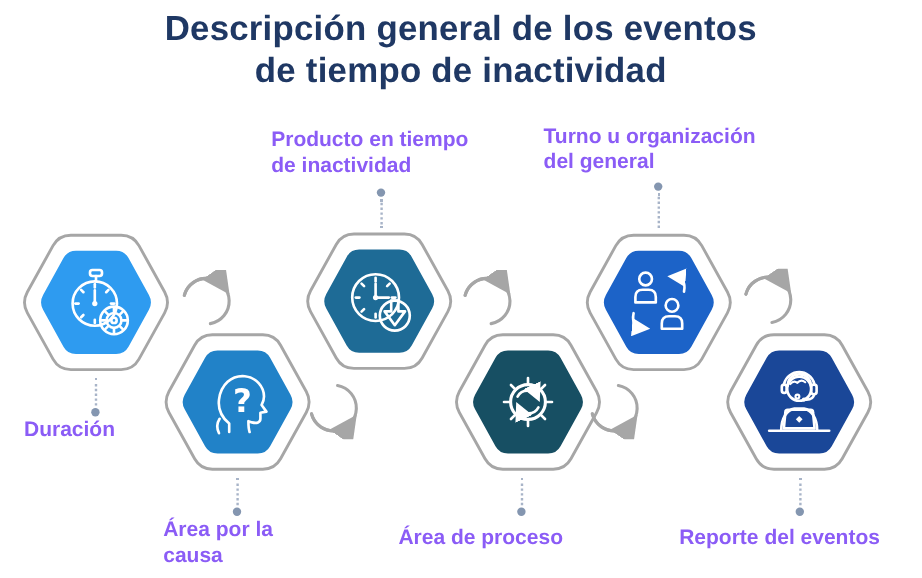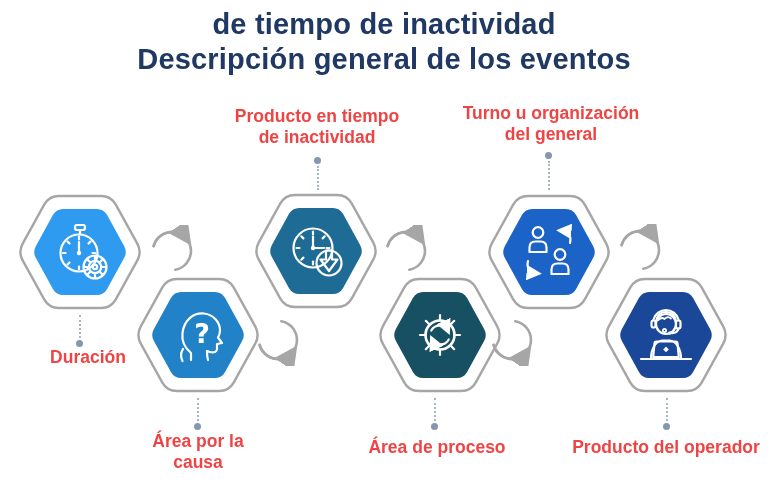--- a/index.html
+++ b/index.html
@@ -9,22 +9,22 @@
          font-size:29px;font-weight:700;color:#1F3864;line-height:1.22;letter-spacing:.2px;}
   .title span{display:block;}
   .hexsvg{position:absolute;}
   .hex-outer{fill:#fff;stroke:#A6A6A6;stroke-width:2.4;}
   .hex-inner{stroke:none;}
   .ic *{stroke:#fff;stroke-width:2.2;fill:none;stroke-linecap:round;stroke-linejoin:round;}
   .ic .fillw{fill:#fff;stroke:none;}
   .ic .thin{stroke-width:1.8;}
   .ic .thick{stroke-width:2.6;}
   .ic .teeth{stroke-width:6.5;stroke-linecap:butt;}
-  .label{position:absolute;color:#ef4444;font-size:17.5px;font-weight:600;
-         text-align:center;line-height:1.22;}
+  .label{position:absolute;color:#8b5cf6;font-size:17.5px;font-weight:600;
+         line-height:1.22;}
   .connector{position:absolute;width:0;border-left:2px dotted #A8B4C8;}
   .cdot{position:absolute;width:7px;height:7px;border-radius:50%;background:#8496B0;}
   .conn-arrow{position:absolute;}
   .ar path{fill:none;stroke:#A6A6A6;stroke-width:2.6;stroke-linecap:round;}
 </style>
 </head>
 <body>
 
 <div id="canvas">
 
@@ -33,22 +33,22 @@
       <marker id="ag" markerWidth="9" markerHeight="9" refX="6.5" refY="4.5" orient="auto">
         <path d="M0 0 L9 4.5 L0 9 Z" fill="#A6A6A6"></path>
       </marker>
       <marker id="mw" markerWidth="7" markerHeight="7" refX="5" refY="3.5" orient="auto">
         <path d="M0 0 L7 3.5 L0 7 Z" fill="#ffffff"></path>
       </marker>
     </defs>
   </svg>
 
   <div class="title">
+    <span>Descripción general de los eventos</span>
     <span>de tiempo de inactividad</span>
-    <span>Descripción general de los eventos</span>
   </div>
 
   <svg class="hexsvg" style="left:16px;top:193px" width="128" height="118" viewBox="0 0 128 118">
     <path class="hex-outer" d="M6.8 67.7 Q2 59 6.8 50.3 L28.2 11.7 Q33 3 43.0 3.0 L85.0 3.0 Q95 3 99.8 11.7 L121.2 50.3 Q126 59 121.2 67.7 L99.8 106.3 Q95 115 85.0 115.0 L43.0 115.0 Q33 115 28.2 106.3 Z"></path>
     <path class="hex-inner" fill="#2E9BF0" d="M19.9 65.1 Q16.5 59 19.9 52.9 L36.9 22.1 Q40.25 16 47.3 16.0 L80.8 16.0 Q87.75 16 91.1 22.1 L108.1 52.9 Q111.5 59 108.1 65.1 L91.1 95.9 Q87.75 102 80.8 102.0 L47.3 102.0 Q40.25 102 36.9 95.9 Z"></path>
     <g class="ic" transform="translate(32,27)">
       <rect x="27" y="5" width="10" height="5" rx="2"></rect>
       <line x1="32" y1="10" x2="32" y2="14.5"></line>
       <circle cx="31" cy="33" r="18.5"></circle>
       <g class="thin">
@@ -133,21 +133,21 @@
         <line x1="32" y1="46.5" x2="32" y2="52"></line>
           <line x1="42.3" y1="42.3" x2="46.2" y2="46.2"></line>
       </g>
       <circle cx="32" cy="32" r="14.5" class="thick"></circle>
       <path d="M23.3 27.5 A9.3 9.3 0 0 1 40 28" marker-end="url(#mw)"></path>
       <path d="M40.7 36.5 A9.3 9.3 0 0 1 24 36" marker-end="url(#mw)"></path>
     </g>
   </svg>
   <div class="connector" style="left:434px;top:398px;height:23px"></div>
   <div class="cdot" style="left:431px;top:423px"></div>
-  <div class="label" style="left:352px;top:437px;width:170px">Área de proceso</div>
+  <div class="label" style="left:332px;top:437px;width:170px">Área de proceso</div>
 
   <svg class="hexsvg" style="left:485px;top:193px" width="128" height="118" viewBox="0 0 128 118">
     <path class="hex-outer" d="M6.8 67.7 Q2 59 6.8 50.3 L28.2 11.7 Q33 3 43.0 3.0 L85.0 3.0 Q95 3 99.8 11.7 L121.2 50.3 Q126 59 121.2 67.7 L99.8 106.3 Q95 115 85.0 115.0 L43.0 115.0 Q33 115 28.2 106.3 Z"></path>
     <path class="hex-inner" fill="#1C63C8" d="M19.9 65.1 Q16.5 59 19.9 52.9 L36.9 22.1 Q40.25 16 47.3 16.0 L80.8 16.0 Q87.75 16 91.1 22.1 L108.1 52.9 Q111.5 59 108.1 65.1 L91.1 95.9 Q87.75 102 80.8 102.0 L47.3 102.0 Q40.25 102 36.9 95.9 Z"></path>
     <g class="ic" transform="translate(32,27)">
       <circle cx="21" cy="12.5" r="5.3"></circle>
       <path d="M12.5 32 L12.5 27.5 Q12.5 21.5 18.5 21.5 L23.5 21.5 Q29.5 21.5 29.5 27.5 L29.5 32 Z"></path>
       <circle cx="43" cy="34.5" r="5.3"></circle>
       <path d="M34.5 54 L34.5 49.5 Q34.5 43.5 40.5 43.5 L45.5 43.5 Q51.5 43.5 51.5 49.5 L51.5 54 Z"></path>
       <path d="M53 23 Q55.5 11.5 43.5 10.5" marker-end="url(#mw)"></path>
@@ -172,21 +172,21 @@
       <path d="M44.5 25.5 Q43.5 30.5 37 30"></path>
       <circle class="fillw" cx="36" cy="30" r="1.8"></circle>
       <circle class="thin" cx="30.5" cy="27.5" r="1.6"></circle>
       <path d="M20.5 40.5 Q20.5 38.5 22.5 38.5 L41.5 38.5 Q43.5 38.5 43.5 40.5 L44.8 54 L19.2 54 Z" fill="#1A4798"></path>
       <path class="fillw" d="M32 43.6 L34.8 46.4 L32 49.2 L29.2 46.4 Z"></path>
       <path d="M7 56 L57 56"></path>
     </g>
   </svg>
   <div class="connector" style="left:666px;top:398px;height:23px"></div>
   <div class="cdot" style="left:663px;top:423px"></div>
-  <div class="label" style="left:566px;top:437px;width:200px">Producto del operador</div>
+  <div class="label" style="left:566px;top:437px;width:200px">Reporte del eventos</div>
 
   <svg class="conn-arrow" style="left:142px;top:225px" width="60" height="60">
     <g class="ar">
       <path d="M11.6 21.1 A19 19 0 1 1 33.3 44.7"></path>
       <path d="M11.6 21.1 A19 19 0 0 1 45.6 15.1" marker-end="url(#ag)"></path>
     </g>
   </svg>
   <svg class="conn-arrow" style="left:248px;top:306px" width="60" height="60">
     <g class="ar" transform="matrix(1,0,0,-1,0,60)">
       <path d="M11.6 21.1 A19 19 0 1 1 33.3 44.7"></path>

